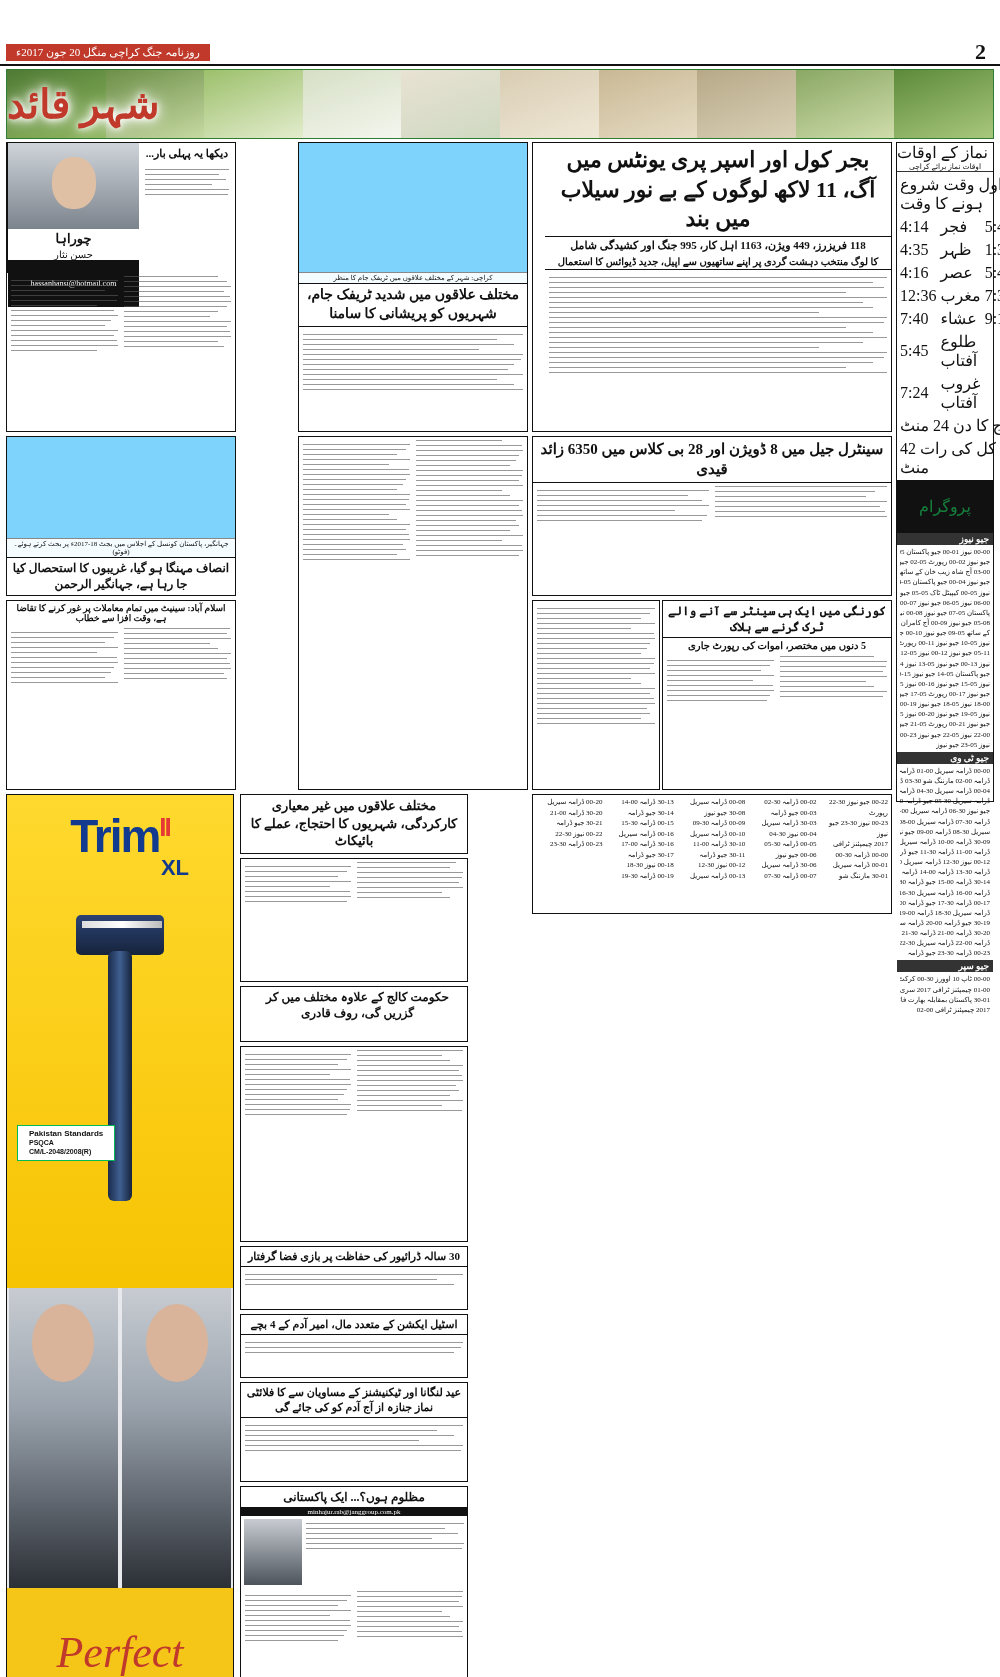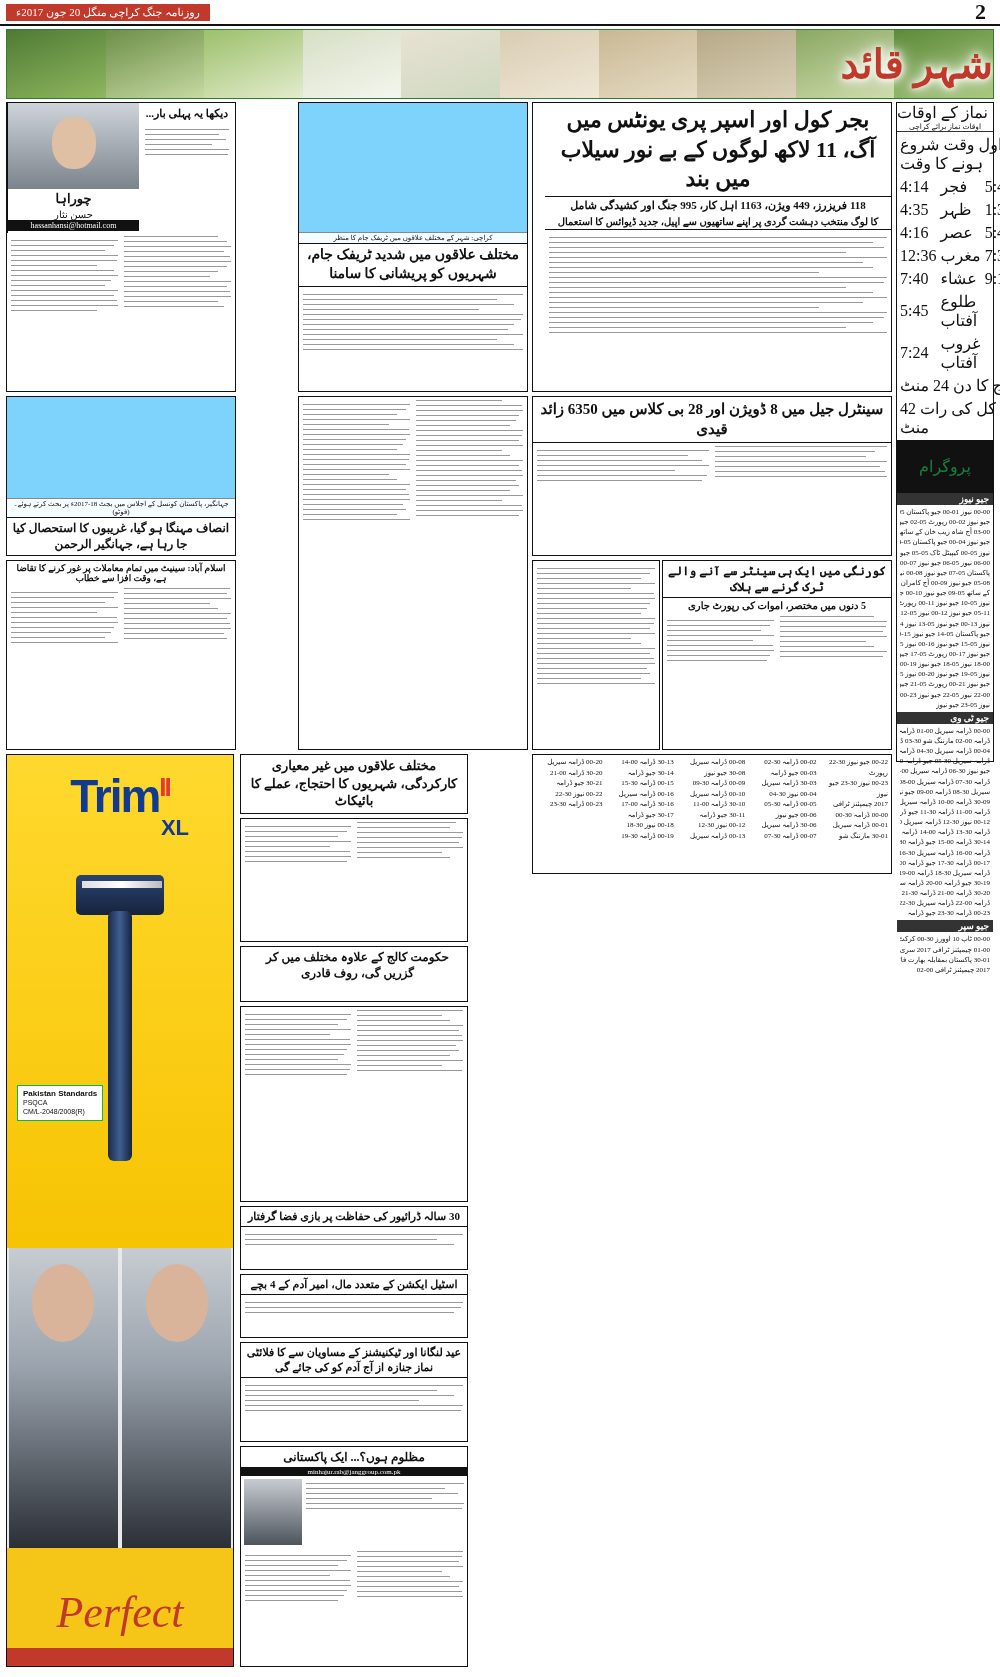--- a/index.html
+++ b/index.html
@@ -12,20 +12,21 @@
     position:relative;
     overflow:hidden;
   }
   .page { width:1000px; height:1677px; position:relative; }
 
   
   .masthead {
     height:26px; border-bottom:2px solid #111;
     display:flex; align-items:center; justify-content:space-between;
     padding:0 6px;
+    margin-top:40px;
   }
   .masthead .mh-left {
     background:#c0392b; color:#fff; font-size:11px; padding:2px 10px;
     letter-spacing:.5px;
   }
   .masthead .mh-page { font-size:22px; font-weight:bold; padding-right:8px; }
 
   
   .banner {
     height:70px; margin:3px 6px 0 6px; position:relative;
@@ -42,21 +43,21 @@
   .banner .ph:nth-child(3){background:linear-gradient(160deg,#9cc06b,#e3eccd);}
   .banner .ph:nth-child(4){background:linear-gradient(160deg,#d6dfc5,#f4f6ee);}
   .banner .ph:nth-child(5){background:linear-gradient(160deg,#e8e2d2,#cfd9c2);}
   .banner .ph:nth-child(6){background:linear-gradient(160deg,#d9cdb3,#efe7d6);}
   .banner .ph:nth-child(7){background:linear-gradient(160deg,#c9b894,#e6dcc4);}
   .banner .ph:nth-child(8){background:linear-gradient(160deg,#b7a988,#d9d0b6);}
   .banner .ph:nth-child(9){background:linear-gradient(160deg,#8aa864,#cfdcab);}
   .banner .ph:nth-child(10){background:linear-gradient(160deg,#5d8a3a,#a8c77d);}
   .banner .title {
     position:absolute; left:0; right:0; top:50%; transform:translateY(-50%);
-    text-align:right; font-size:40px; color:#c0392b; font-weight:bold;
+    text-align:left; font-size:40px; color:#c0392b; font-weight:bold;
     text-shadow:0 0 6px #fff, 0 0 12px #fff, 0 0 20px #fff;
     direction:rtl;
   }
 
   
   .content { position:absolute; top:102px; left:6px; right:6px; bottom:4px; }
 
   .col { position:absolute; }
   .box { border:1px solid #111; background:#fff; }
   .urdu { direction:rtl; text-align:right; }
@@ -122,21 +123,21 @@
     position:absolute; left:2px; top:10px; width:88px; height:40px;
     background:linear-gradient(180deg,#2b4373,#16233c); border-radius:5px;
   }
   #trim-ad .razor .blade {
     position:absolute; left:6px; top:6px; width:80px; height:7px;
     background:linear-gradient(90deg,#ddd,#fff,#bbb);
   }
   #trim-ad .psqca {
     position:absolute; left:10px; top:330px; font-size:7px;
     font-family:"Liberation Sans",sans-serif; color:#111; background:#fff;
-    border:1px solid #0b5; padding:3px 5px; line-height:1.25;
+    border:1px solid #0b5; padding:3px 11px; line-height:1.25;font-weight:bold;
   }
   #trim-ad .psqca b { display:block; font-size:8px; }
   #trim-ad .couple { position:absolute; left:0; right:0; bottom:118px; height:300px; background:#e7e9ec; }
   #trim-ad .couple .p1, #trim-ad .couple .p2 {
     position:absolute; bottom:0; width:48%; height:100%;
     background:linear-gradient(180deg,#c8ccd2 0%,#9aa3ad 40%,#2b2f36 100%);
   }
   #trim-ad .couple .p1 { left:1%; } #trim-ad .couple .p2 { right:1%; }
   #trim-ad .couple .face {
     position:absolute; top:16px; left:50%; transform:translateX(-50%);
@@ -147,21 +148,21 @@
     font-family:"Liberation Serif",serif; font-style:italic; font-size:44px; color:#c0392b;
   }
   #trim-ad .red-bar { position:absolute; left:0; right:0; bottom:0; height:18px; background:#c0392b; }
 
   
   .author-box { border:1px solid #111; }
   .author-box .pic { height:86px; background:linear-gradient(180deg,#cfd4da,#7b838c); position:relative; }
   .author-box .pic .f { position:absolute; top:14px; left:50%; transform:translateX(-50%);
     width:44px;height:52px;border-radius:46%;background:#e0c0a4; }
   .author-box .nm { text-align:center; font-size:13px; direction:rtl; padding:2px 0; font-weight:bold;}
-  .author-box .em { text-align:center; font-size:8px; color:#0b3; background:#111; color:#fff; padding:1px 0;}
+  .author-box .em { text-align:center; font-size:8px; color:#0b3; background:#111; color:#fff; padding:19px 0;}
 </style>
 </head>
 <body>
 
 <div class="page">
 
   <div class="masthead">
     <div class="mh-left urdu">روزنامہ جنگ کراچی منگل 20 جون 2017ء</div>
     <div class="mh-page">2</div>
   </div>

